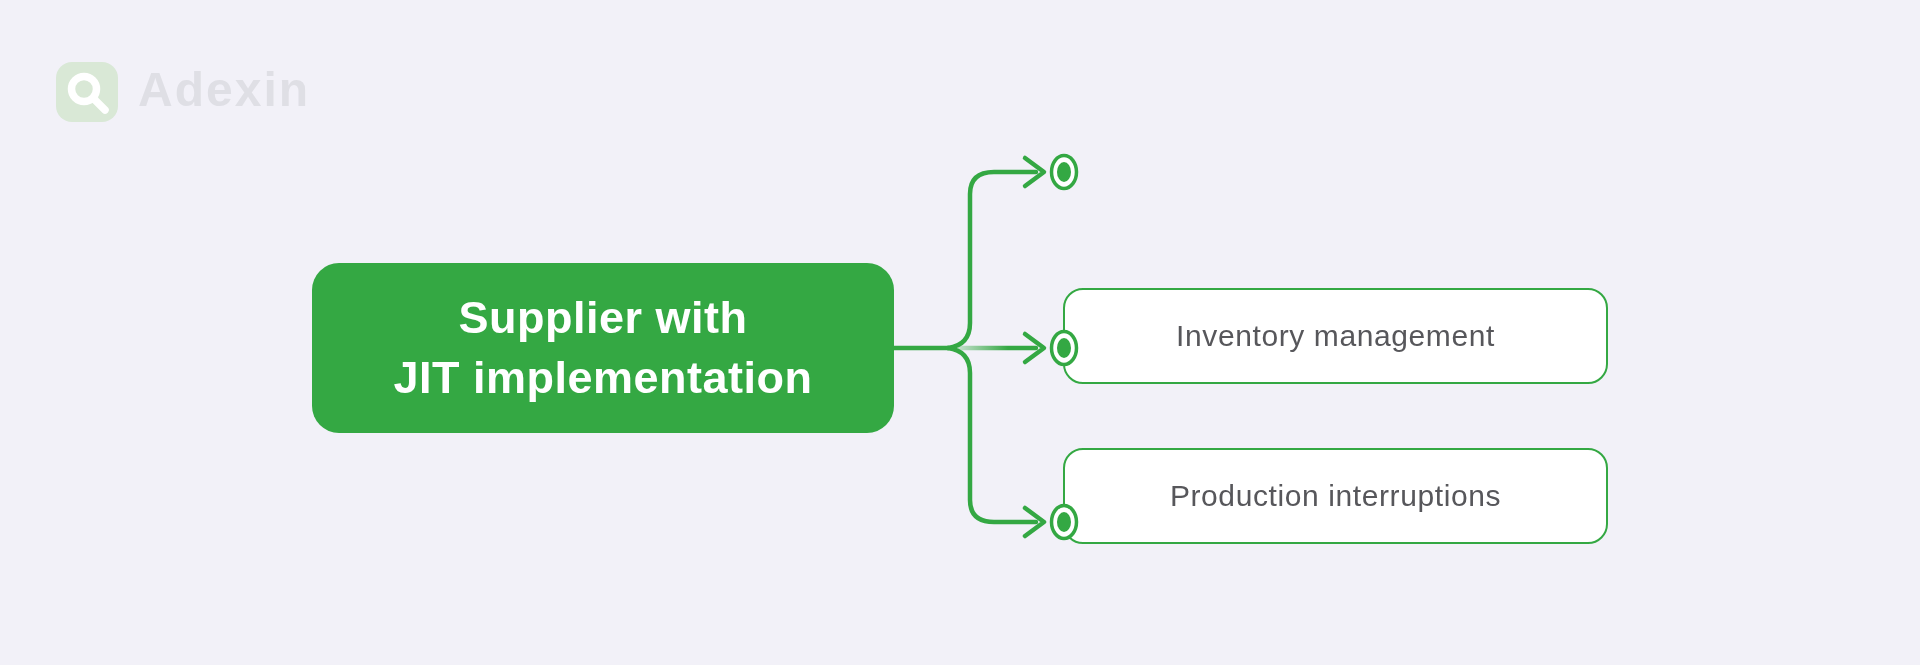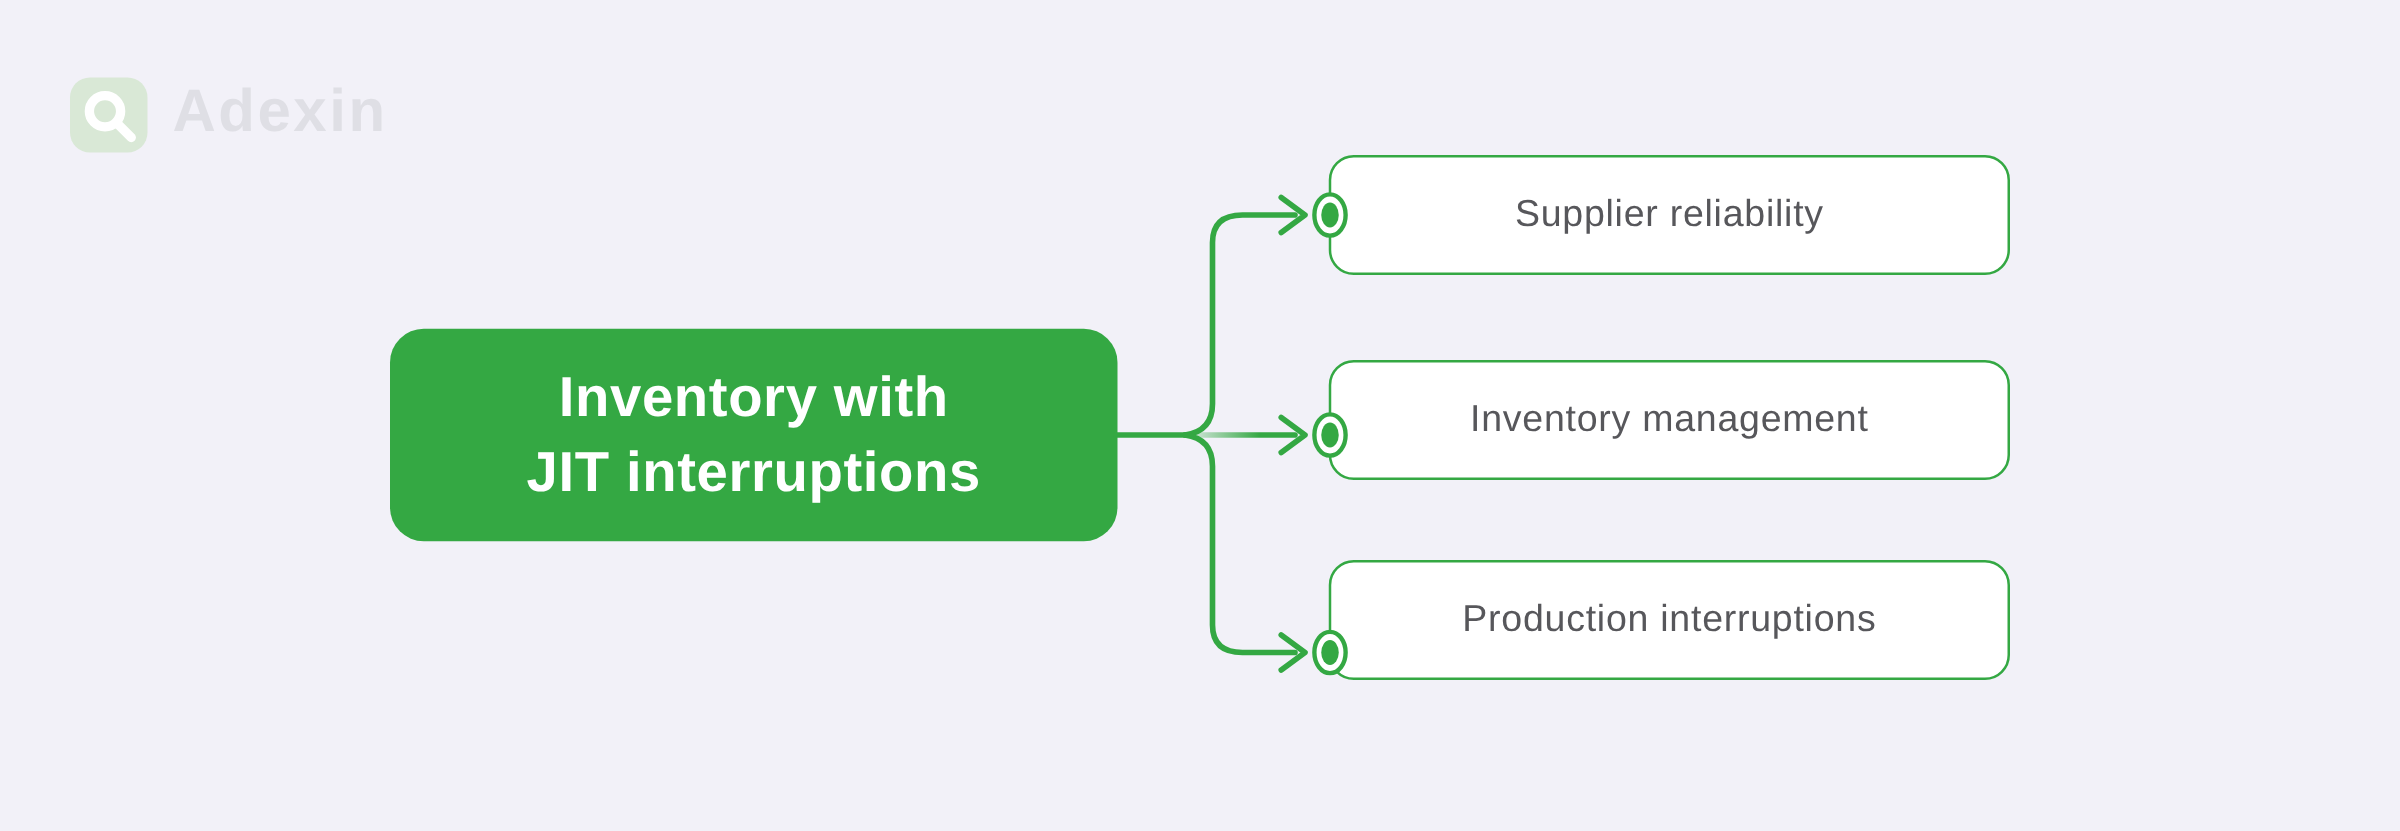--- a/index.html
+++ b/index.html
@@ -85,27 +85,24 @@
     <div class="logo-badge">
       <svg width="62" height="60" viewBox="0 0 62 60">
         <circle cx="28" cy="27" r="12.5" fill="none" stroke="#ffffff" stroke-width="7.5"></circle>
         <line x1="39" y1="38" x2="49" y2="48" stroke="#ffffff" stroke-width="7.5" stroke-linecap="round"></line>
       </svg>
     </div>
     <div class="brand-name">Adexin</div>
   </div>
 
   <div class="root-node">
-    <div class="line">Inventory with</div>
-    <div class="line">JIT interruptions</div>
+    <div class="line">Supplier with</div>
+    <div class="line">JIT implementation</div>
   </div>
 
-  <div class="branch-node b1">
-    <span class="branch-label">Supplier reliability</span>
-  </div>
   <div class="branch-node b2">
     <span class="branch-label">Inventory management</span>
   </div>
   <div class="branch-node b3">
     <span class="branch-label">Production interruptions</span>
   </div>
 
   <svg class="connector-layer" viewBox="0 0 1920 665">
     <defs>
       <linearGradient id="midFade" gradientUnits="userSpaceOnUse" x1="951" y1="348" x2="1008" y2="348">

